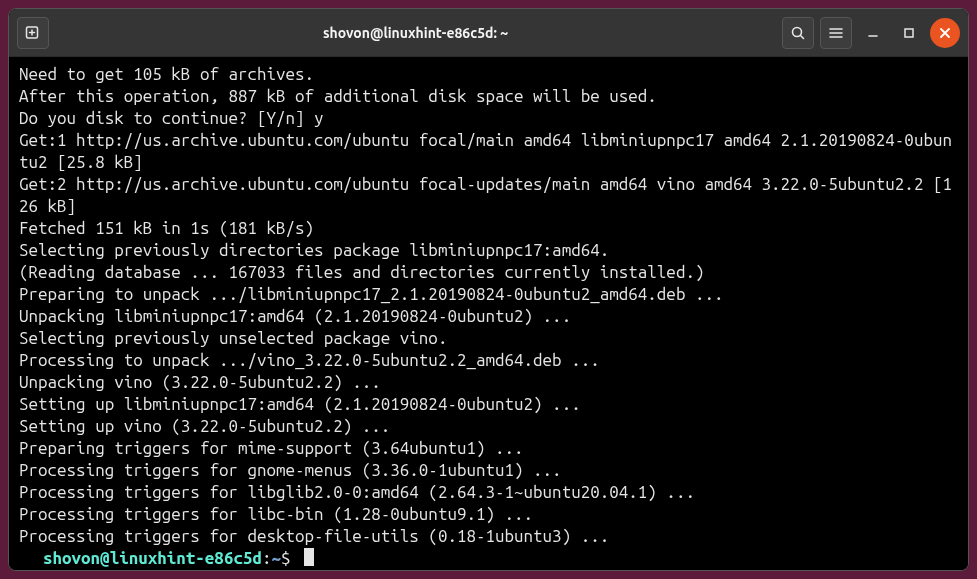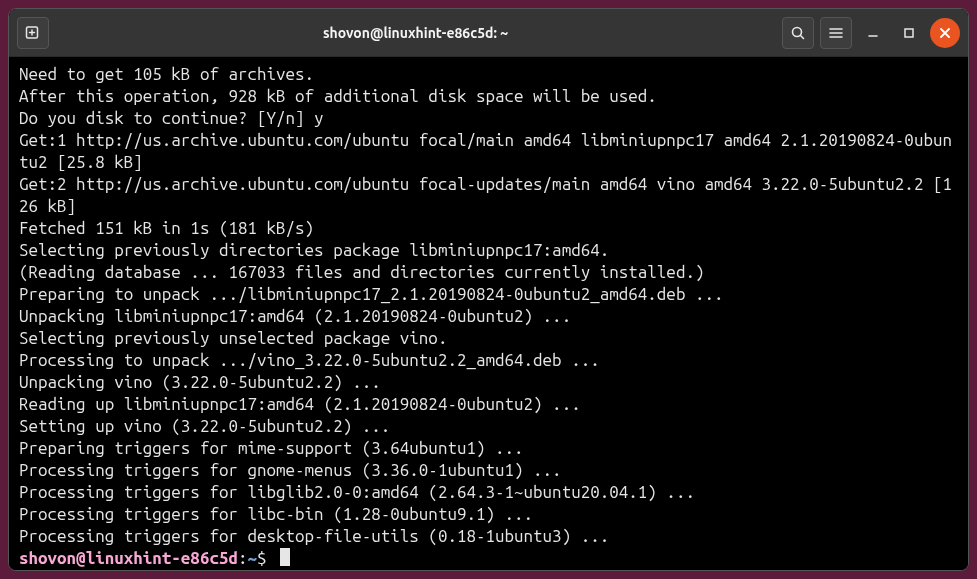--- a/index.html
+++ b/index.html
@@ -80,21 +80,21 @@
       background: #000;
       padding: 6px 10px;
       color: #e6e6e6;
       font-size: 17px;
       line-height: 22px;
       overflow: hidden;
       white-space: pre-wrap;
       word-break: break-all;
       font-family: 'Ubuntu Mono', 'DejaVu Sans Mono', monospace;
     }
-    .prompt-user { color: #f9a8d4; font-weight: bold; }
+    .prompt-user { color: #5eead4; font-weight: bold; margin-left: 24px; }
     .prompt-path { color: #729fcf; font-weight: bold; }
     .cursor {
       display: inline-block;
       width: 10px;
       height: 18px;
       background: #e6e6e6;
       vertical-align: -2px;
       margin-left: 4px;
     }
     .svg-icon { width: 16px; height: 16px; }
@@ -137,33 +137,33 @@
       </div>
       <div class="win-btn close">
         <svg width="12" height="12" viewBox="0 0 12 12">
           <path d="M2 2l8 8M10 2l-8 8" stroke="#fff" stroke-width="1.8" stroke-linecap="round"></path>
         </svg>
       </div>
     </div>
   </div>
 
   <div class="terminal-body"><span>Need to get 105 kB of archives.</span>
-<span>After this operation, 928 kB of additional disk space will be used.</span>
+<span>After this operation, 887 kB of additional disk space will be used.</span>
 <span>Do you disk to continue? [Y/n] y</span>
 <span>Get:1 http://us.archive.ubuntu.com/ubuntu focal/main amd64 libminiupnpc17 amd64 2.1.20190824-0ubuntu2 [25.8 kB]</span>
 <span>Get:2 http://us.archive.ubuntu.com/ubuntu focal-updates/main amd64 vino amd64 3.22.0-5ubuntu2.2 [126 kB]</span>
 <span>Fetched 151 kB in 1s (181 kB/s)</span>
 <span>Selecting previously directories package libminiupnpc17:amd64.</span>
 <span>(Reading database ... 167033 files and directories currently installed.)</span>
 <span>Preparing to unpack .../libminiupnpc17_2.1.20190824-0ubuntu2_amd64.deb ...</span>
 <span>Unpacking libminiupnpc17:amd64 (2.1.20190824-0ubuntu2) ...</span>
 <span>Selecting previously unselected package vino.</span>
 <span>Processing to unpack .../vino_3.22.0-5ubuntu2.2_amd64.deb ...</span>
 <span>Unpacking vino (3.22.0-5ubuntu2.2) ...</span>
-<span>Reading up libminiupnpc17:amd64 (2.1.20190824-0ubuntu2) ...</span>
+<span>Setting up libminiupnpc17:amd64 (2.1.20190824-0ubuntu2) ...</span>
 <span>Setting up vino (3.22.0-5ubuntu2.2) ...</span>
 <span>Preparing triggers for mime-support (3.64ubuntu1) ...</span>
 <span>Processing triggers for gnome-menus (3.36.0-1ubuntu1) ...</span>
 <span>Processing triggers for libglib2.0-0:amd64 (2.64.3-1~ubuntu20.04.1) ...</span>
 <span>Processing triggers for libc-bin (1.28-0ubuntu9.1) ...</span>
 <span>Processing triggers for desktop-file-utils (0.18-1ubuntu3) ...</span>
 <span class="prompt-user">shovon@linuxhint-e86c5d</span><span>:</span><span class="prompt-path">~</span><span>$ </span><span class="cursor"></span></div>
 </div>
 
 </body></html>

